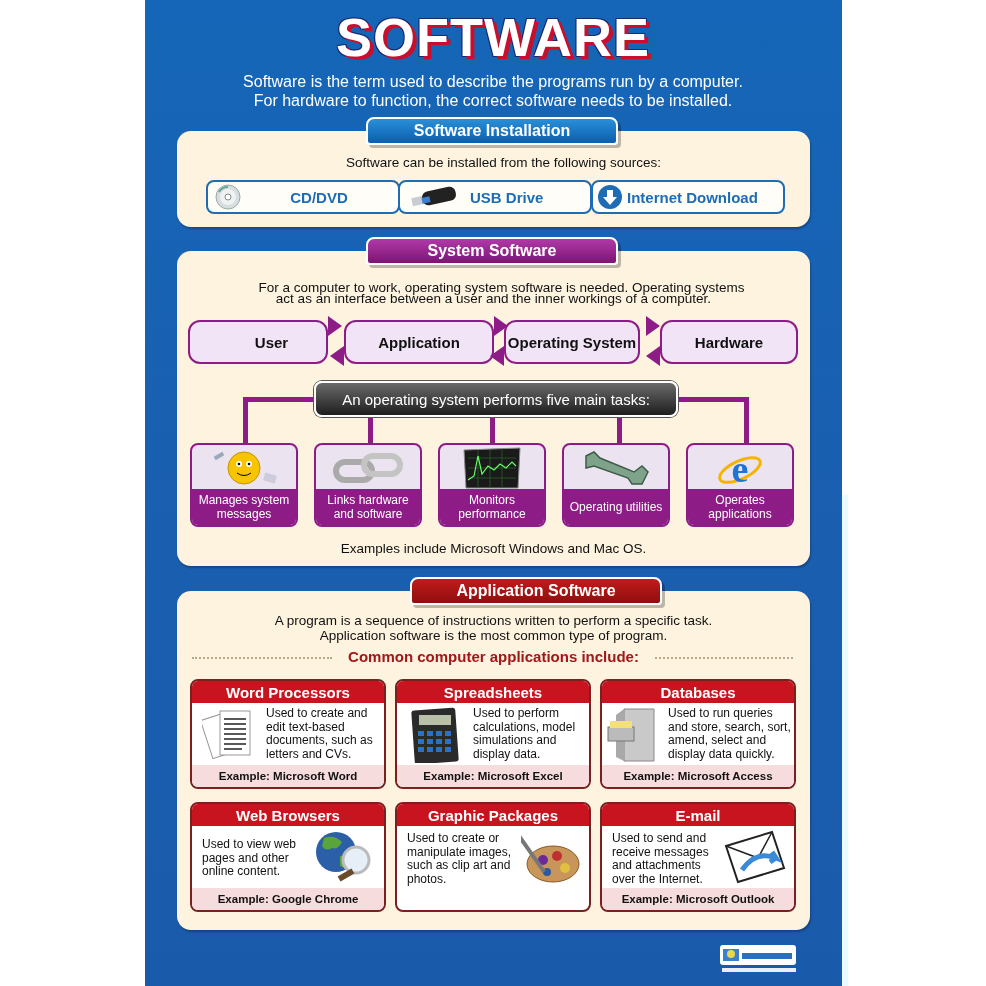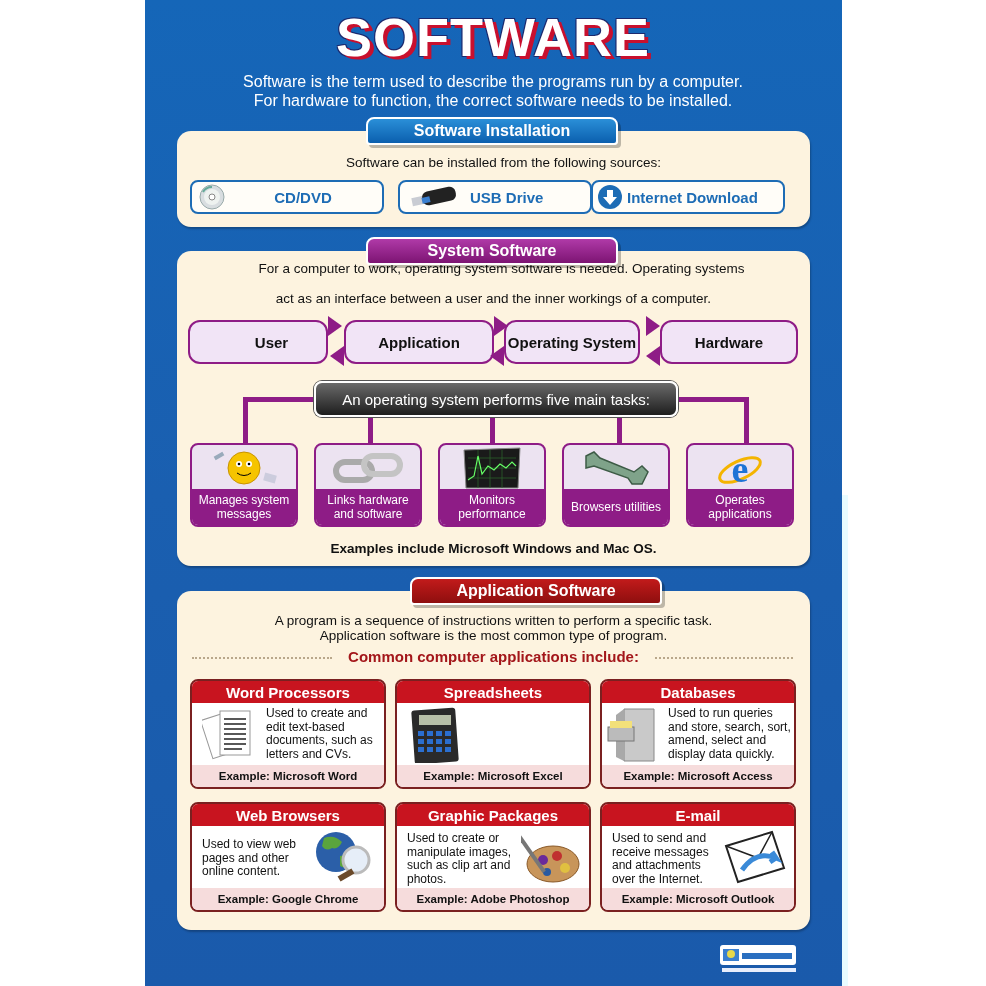--- a/index.html
+++ b/index.html
@@ -118,21 +118,21 @@
 <div class="intro">
   <div>Software is the term used to describe the programs run by a computer.</div>
   <div>For hardware to function, the correct software needs to be installed.</div>
 </div>
 
 <div class="panel" style="left:177px;top:131px;width:633px;height:96px;">
   <div class="ptext" style="top:24px;padding-left:20px;">Software can be installed from the following sources:</div>
 </div>
 <div class="panel-tab tab-blue" style="left:366px;top:117px;width:252px;">Software Installation</div>
 
-<div class="source" style="left:190px;">
+<div class="source" style="left:206px;">
   <span class="ico">
     <svg width="26" height="26" viewBox="0 0 26 26">
         <circle cx="13" cy="13" r="12" fill="#d8dde0" stroke="#9aa"></circle>
         <circle cx="13" cy="13" r="8" fill="#eef2f0"></circle>
         <circle cx="13" cy="13" r="3" fill="#fff" stroke="#888"></circle>
         <path d="M4 8 A10 10 0 0 1 13 3" stroke="#6a9" stroke-width="2" fill="none"></path>
       </svg>
   </span>
   <span class="lbl">CD/DVD</span>
 </div>
@@ -150,23 +150,23 @@
   <span class="ico" style="width:34px;">
     <svg width="26" height="26" viewBox="0 0 26 26">
         <circle cx="13" cy="13" r="12" fill="#1d6cb5"></circle>
         <path d="M10 6 h6 v7 h4 l-7 8 l-7 -8 h4 z" fill="#fff"></path>
       </svg>
   </span>
   <span class="lbl" style="text-align:left;">Internet Download</span>
 </div>
 
 <div class="panel" style="left:177px;top:251px;width:633px;height:315px;">
-  <div class="ptext" style="top:10px;padding-left:16px;">For a computer to work, operating system software is needed. Operating systems</div>
+  <div class="ptext" style="top:29px;padding-left:16px;">For a computer to work, operating system software is needed. Operating systems</div>
   <div class="ptext" style="top:40px;">act as an interface between a user and the inner workings of a computer.</div>
-  <div class="ptext" style="top:290px;font-weight:bold;">Examples include Microsoft Windows and Mac OS.</div>
+  <div class="ptext" style="top:290px;font-weight:normal;">Examples include Microsoft Windows and Mac OS.</div>
 </div>
 <div class="panel-tab tab-purple" style="left:366px;top:237px;width:252px;">System Software</div>
 
 <div class="flow" style="left:188px;width:140px;padding-left:27px;">User</div>
 <div class="flow" style="left:344px;">Application</div>
 <div class="flow" style="left:504px;width:136px;">Operating System</div>
 <div class="flow" style="left:660px;width:138px;">Hardware</div>
 <div class="arrow-r" style="left:328px;top:316px;"></div>
 <div class="arrow-l" style="left:330px;top:346px;"></div>
 <div class="arrow-r" style="left:494px;top:316px;"></div>
@@ -217,21 +217,21 @@
       </svg>
   </div>
   <div class="cap">Monitors performance</div>
 </div>
 <div class="task" style="left:562px;">
   <div class="pic">
     <svg width="80" height="44" viewBox="0 0 80 44">
         <path d="M10 10 l8 -4 l6 6 l34 14 l8 -6 l6 6 l-6 12 l-10 0 l-4 -6 l-34 -12 l-8 2 z" fill="#7fa38a" stroke="#3d5b46" stroke-width="1.5"></path>
       </svg>
   </div>
-  <div class="cap">Browsers utilities</div>
+  <div class="cap">Operating utilities</div>
 </div>
 <div class="task" style="left:686px;">
   <div class="pic">
     <svg width="50" height="44" viewBox="0 0 50 44">
         <ellipse cx="25" cy="24" rx="22" ry="9" fill="none" stroke="#f4b400" stroke-width="3" transform="rotate(-25 25 24)"></ellipse>
         <text x="25" y="36" text-anchor="middle" font-family="Liberation Serif, serif" font-size="38" font-weight="bold" fill="#1e73d6">e</text>
       </svg>
   </div>
   <div class="cap">Operates applications</div>
 </div>
@@ -275,20 +275,21 @@
             <rect x="18" y="32" width="6" height="5"></rect>
             <rect x="27" y="32" width="6" height="5"></rect>
             <rect x="36" y="32" width="6" height="5"></rect>
             <rect x="9" y="40" width="6" height="5"></rect>
             <rect x="18" y="40" width="6" height="5"></rect>
             <rect x="27" y="40" width="6" height="5"></rect>
             <rect x="36" y="40" width="6" height="5"></rect>
           </g>
         </svg>
     </div>
+    <div class="desc" style="left:76px;top:4px;width:116px;">Used to perform calculations, model simulations and display data.</div>
   </div>
   <div class="foot">Example: Microsoft Excel</div>
 </div>
 <div class="card" style="left:600px;top:679px;">
   <div class="head">Databases</div>
   <div class="body">
     <div class="img" style="left:4px;top:4px;">
       <svg width="56" height="56" viewBox="0 0 56 56">
           <polygon points="18,2 48,2 48,54 18,54" fill="#c9c9c9" stroke="#888"></polygon>
           <polygon points="10,8 18,2 18,54 10,50" fill="#a9a9a9"></polygon>
@@ -324,21 +325,20 @@
       <svg width="62" height="58" viewBox="0 0 62 58">
           <ellipse cx="32" cy="36" rx="26" ry="18" fill="#c8955a" stroke="#8a5a2a"></ellipse>
           <circle cx="22" cy="32" r="5" fill="#6a2a9a"></circle>
           <circle cx="36" cy="28" r="5" fill="#c03030"></circle>
           <circle cx="44" cy="40" r="5" fill="#e0c040"></circle>
           <circle cx="26" cy="44" r="4" fill="#2a5aa0"></circle>
           <rect x="8" y="2" width="4" height="46" fill="#777" transform="rotate(-35 10 25)"></rect>
         </svg>
     </div>
   </div>
-  <div class="foot">Example: Adobe Photoshop</div>
 </div>
 <div class="card" style="left:600px;top:802px;">
   <div class="head">E-mail</div>
   <div class="body">
     <div class="desc" style="left:10px;top:6px;width:114px;">Used to send and receive messages and attachments over the Internet.</div>
     <div class="img" style="left:120px;top:4px;">
       <svg width="66" height="54" viewBox="0 0 66 54">
           <polygon points="4,16 50,2 62,38 16,52" fill="#fff" stroke="#222" stroke-width="2"></polygon>
           <polyline points="4,16 36,28 50,2" fill="none" stroke="#222" stroke-width="1.5"></polyline>
           <path d="M20 40 q14 -20 34 -12 l-4 -6 M54 28 l-6 4" stroke="#3a8ad8" stroke-width="5" fill="none"></path>

